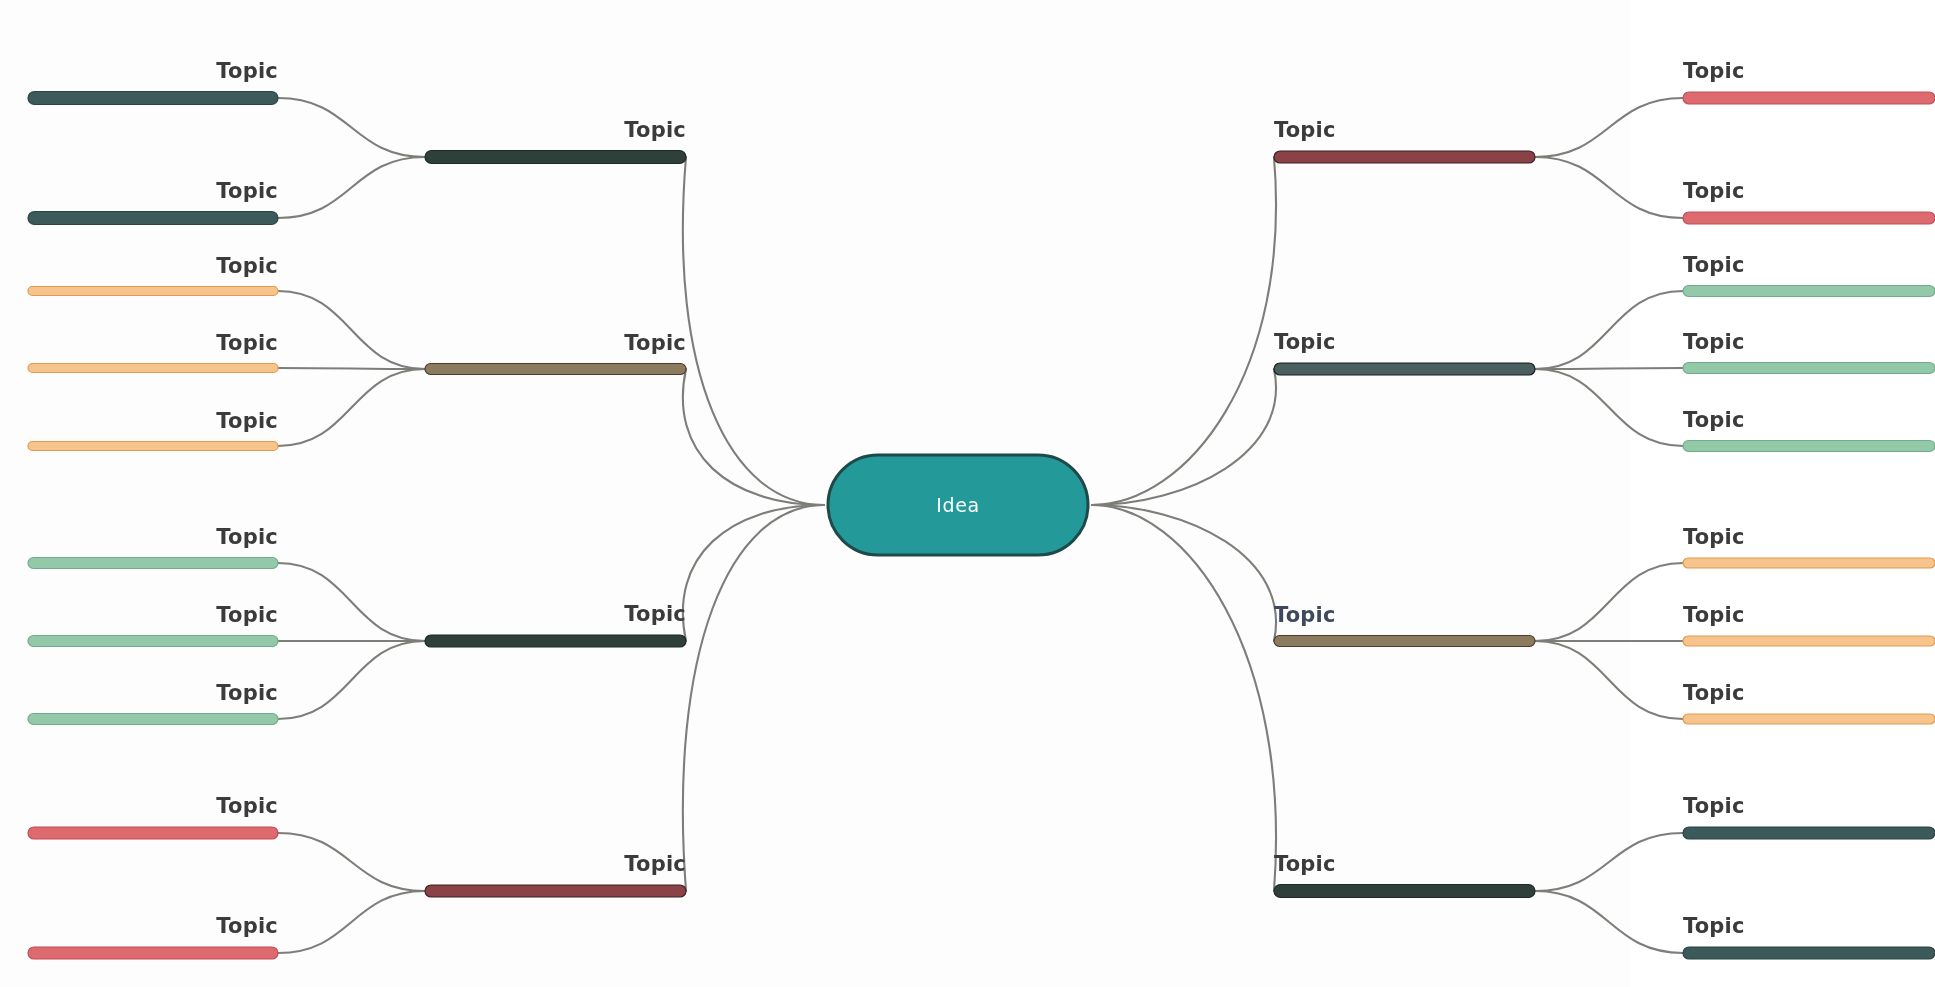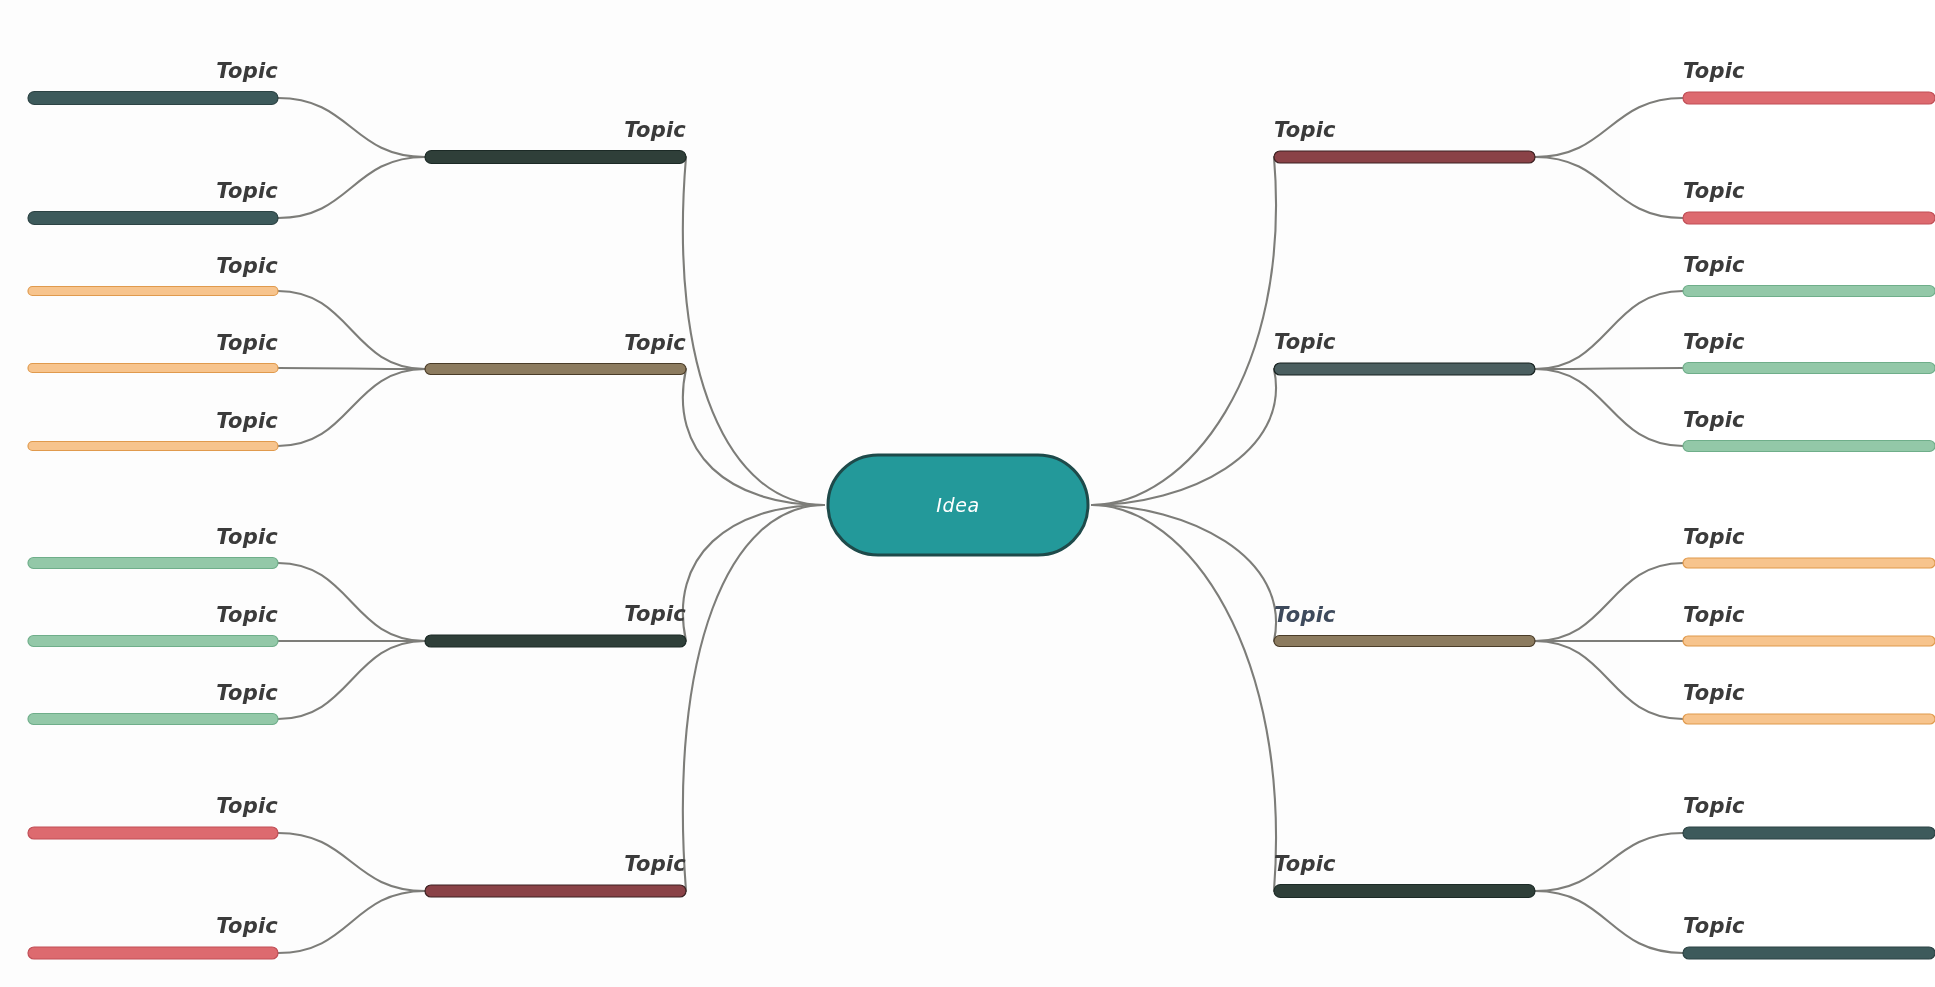--- a/index.html
+++ b/index.html
@@ -11,21 +11,20 @@
     width: 1935px;
     height: 987px;
     overflow: hidden;
     font-family: "DejaVu Sans", sans-serif;
   }
   #mindmap-root {
     position: relative;
     width: 1630px;
     height: 987px;
     background: #fdfdfd;
-    font-style: italic;
   }
   svg.canvas {
     position: absolute;
     top: 0; left: 0;
     width: 1935px;
     height: 987px;
     display: block;
   }
   .node-label {
     font-family: "DejaVu Sans", sans-serif;

